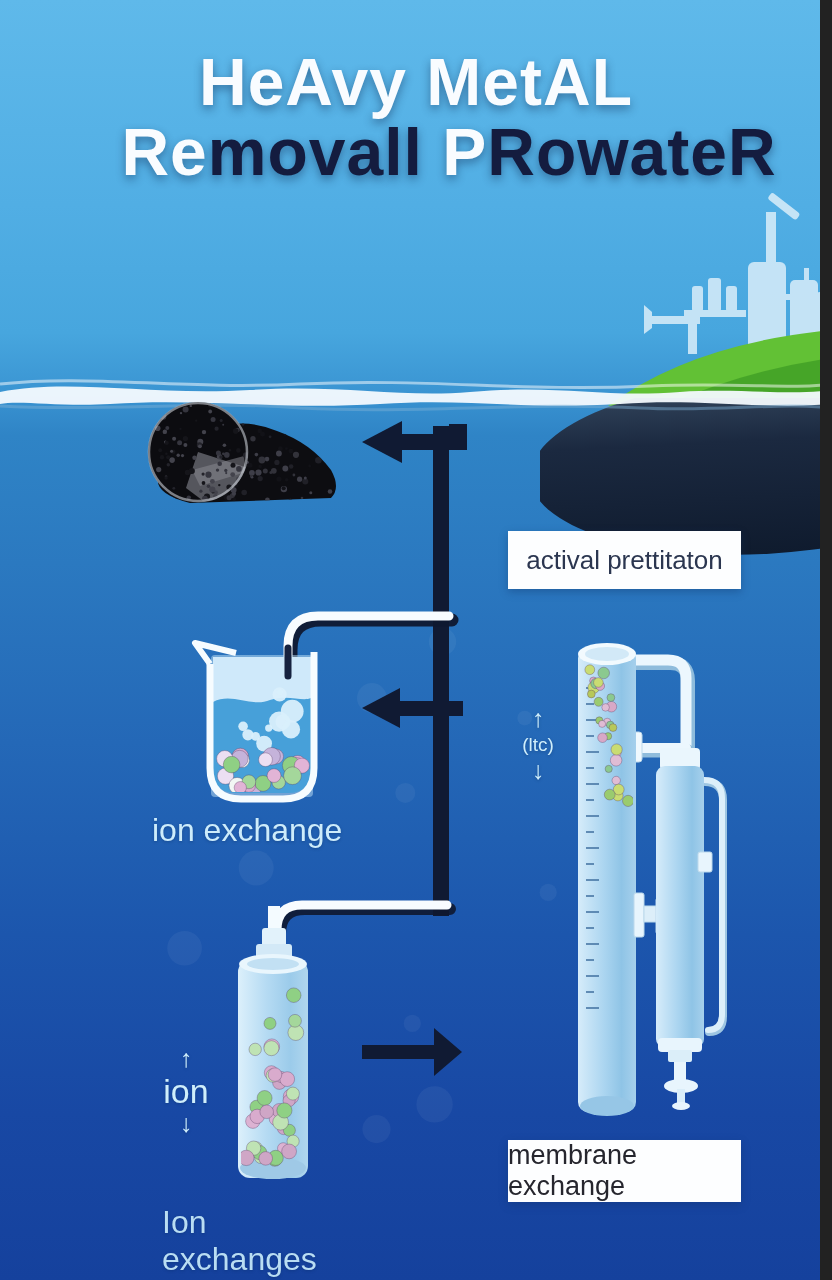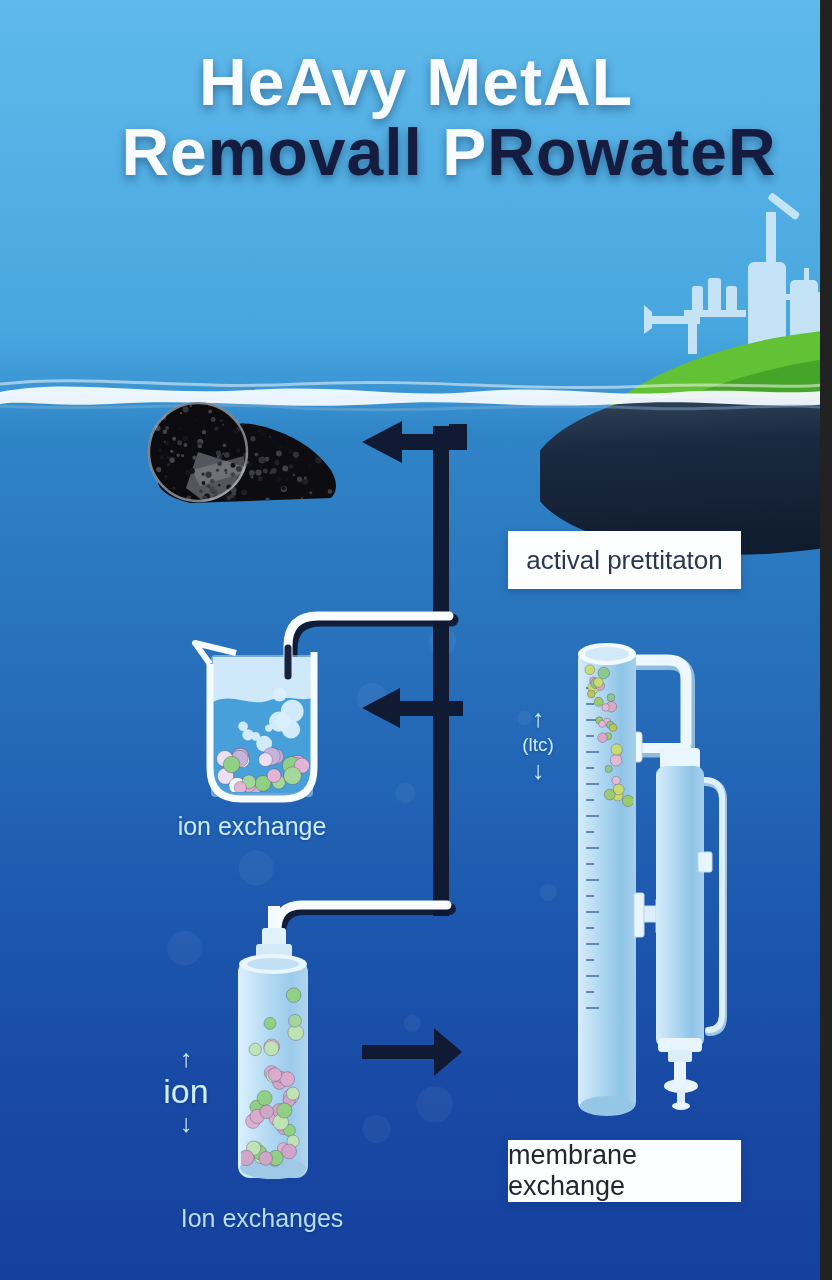--- a/index.html
+++ b/index.html
@@ -11,21 +11,21 @@
       #2f84c6 34%, #2b79c0 44%, #2468b7 58%, #1c56ad 73%,
       #1848a4 87%, #15419d 100%);
   }
   #art{position:absolute;left:0;top:0;}
   .abs{position:absolute;}
   .ttl{width:832px;text-align:center;font-weight:700;font-size:66px;line-height:68px;
        letter-spacing:1px;white-space:pre;
        text-shadow:0 4px 10px rgba(12,35,75,.45);}
   .lbl-navy{color:#16294e;font-size:27px;font-weight:500;text-align:center;
        text-shadow:0 1px 1px rgba(255,255,255,.15);}
-  .lbl-pale{color:#cdecfb;font-size:25px;font-weight:400;text-align:center;
+  .lbl-pale{color:#cdecfb;font-size:32px;font-weight:400;
        text-shadow:0 1px 3px rgba(10,40,90,.35);}
   .box{background:#fdfeff;box-shadow:0 3px 8px rgba(15,50,100,.35);
        display:flex;align-items:center;justify-content:center;margin-top:12px;}
   .box .t1{color:#2b3650;font-size:26px;}
   .box .t2{color:#26262e;font-size:27px;}
   .ann{color:#cfeefb;text-align:center;line-height:1;
        text-shadow:0 1px 3px rgba(10,40,90,.35);}
   .arrowglyph{font-size:25px;display:block;}
 </style>
 </head>

